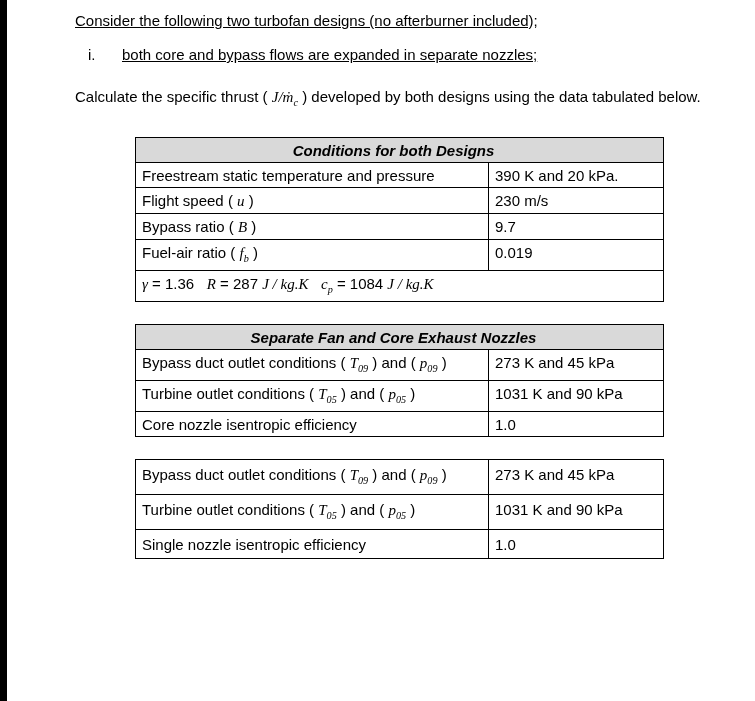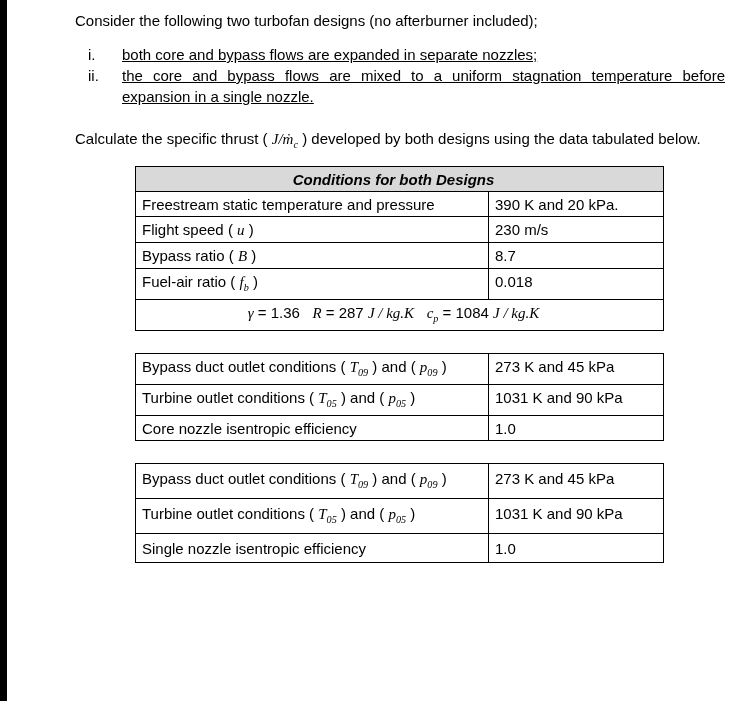--- a/index.html
+++ b/index.html
@@ -16,26 +16,26 @@
   }
   .left-bar {
     position: absolute; left: 0; top: 0;
     width: 7px; height: 701px;
     background: var(--left-bar, #000000);
   }
   .content {
     position: absolute; left: 75px; top: 10px; width: 650px;
   }
   p { margin: 0; }
-  .intro { margin-bottom: 13px; }
+  .intro { margin-bottom: 13px; text-decoration: underline; }
   .roman-list { margin-bottom: 21px; }
   .list-item { display: flex; }
   .list-num { flex: 0 0 47px; padding-left: 13px; }
   .list-text { flex: 1; text-align: justify; text-decoration: underline; }
-  .calc { text-align: justify; margin-bottom: 11px; padding-right: 2px; }
+  .calc { text-align: justify; margin-bottom: 24px; padding-right: 2px; }
   em, em * {
     font-family: "Liberation Serif", serif;
     font-style: italic;
   }
   sub { font-size: 0.68em; }
   table.tbl {
     border-collapse: collapse;
     table-layout: fixed;
     width: 528px;
     margin-left: 60px;
@@ -51,40 +51,36 @@
   }
   .tbl .hdr td {
     background: var(--table-header-bg, #d9d9d9);
     font-weight: bold;
     font-style: italic;
     text-align: center;
   }
   .c1 { width: 353px; }
   .c2 { width: 175px; }
   .note-cell { text-align: center; font-style: italic; }
-  .constants-cell { text-align: center; }
+  .constants-cell { text-align: left; }
   table.t3 td { padding-top: 4px; padding-bottom: 3px; }
 </style>
 </head>
 <body>
 
 <div class="left-bar"></div>
 
 <div class="content">
 
   <p class="intro">Consider the following two turbofan designs (no afterburner included);</p>
 
   <div class="roman-list">
     <div class="list-item">
       <span class="list-num">i.</span>
       <span class="list-text">both core and bypass flows are expanded in separate nozzles;</span>
-    </div>
-    <div class="list-item">
-      <span class="list-num">ii.</span>
-      <span class="list-text">the core and bypass flows are mixed to a uniform stagnation temperature before expansion in a single nozzle.</span>
     </div>
   </div>
 
   <p class="calc">Calculate the specific thrust ( <em>J/ṁ<sub>c</sub></em> ) developed by both designs using the data tabulated below.</p>
 
   <table class="tbl">
     <colgroup>
         <col class="c1">
         <col class="c2">
       </colgroup>
@@ -95,38 +91,41 @@
       <tr>
         <td>Freestream static temperature and pressure</td>
         <td>390 K and 20 kPa.</td>
       </tr>
       <tr>
         <td>Flight speed ( <em>u</em> )</td>
         <td>230 m/s</td>
       </tr>
       <tr>
         <td>Bypass ratio ( <em>B</em> )</td>
-        <td>8.7</td>
+        <td>9.7</td>
       </tr>
       <tr>
         <td>Fuel-air ratio ( <em>f<sub>b</sub></em> )</td>
-        <td>0.018</td>
+        <td>0.019</td>
       </tr>
       <tr>
         <td colspan="2" class="constants-cell"><em>γ</em> = 1.36&nbsp;&nbsp;&nbsp;<em>R</em> = 287 <em>J / kg.K</em>&nbsp;&nbsp;&nbsp;<em>c<sub>p</sub></em> = 1084 <em>J / kg.K</em></td>
       </tr>
     </tbody>
   </table>
 
   <table class="tbl">
     <colgroup>
         <col class="c1">
         <col class="c2">
       </colgroup>
     <tbody>
+      <tr class="hdr">
+        <td colspan="2">Separate Fan and Core Exhaust Nozzles</td>
+      </tr>
       <tr>
         <td>Bypass duct outlet conditions ( <em>T<sub>09</sub></em> ) and ( <em>p<sub>09</sub></em> )</td>
         <td>273 K and 45 kPa</td>
       </tr>
       <tr>
         <td>Turbine outlet conditions ( <em>T<sub>05</sub></em> ) and ( <em>p<sub>05</sub></em> )</td>
         <td>1031 K and 90 kPa</td>
       </tr>
       <tr>
         <td>Core nozzle isentropic efficiency</td>

